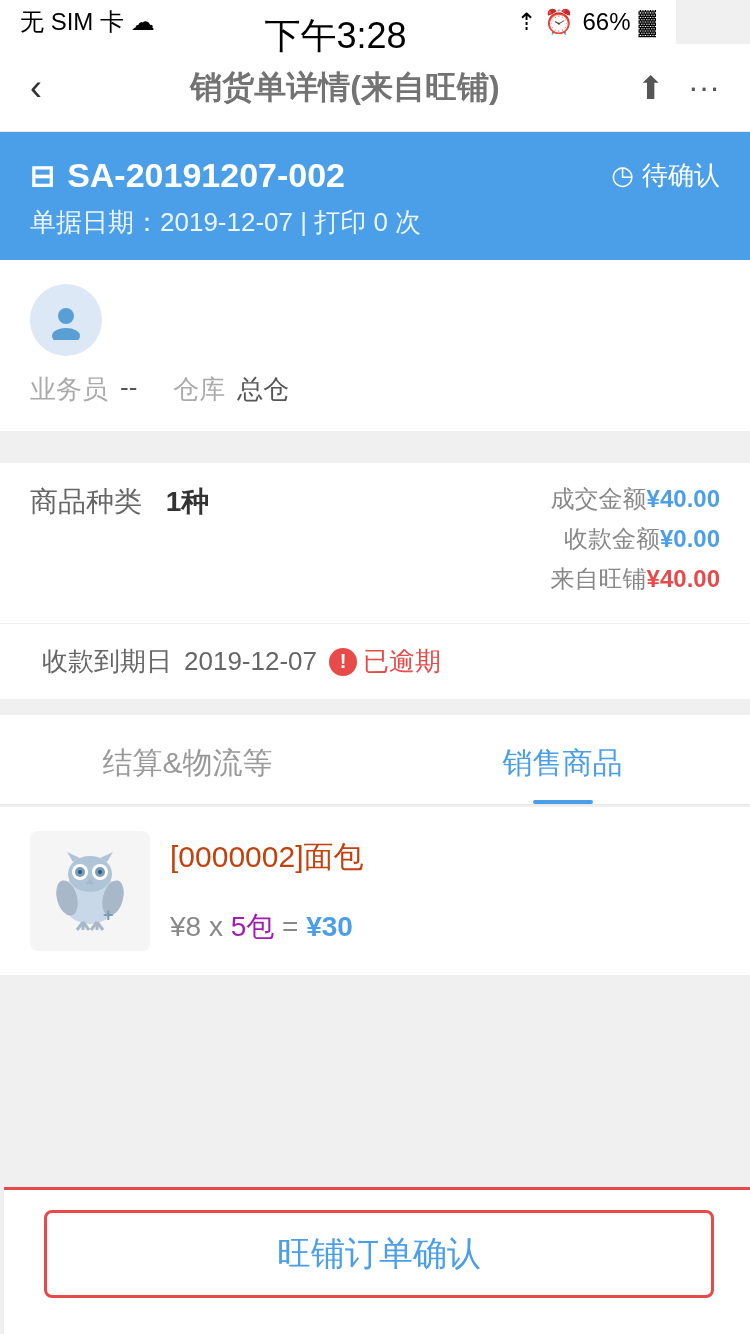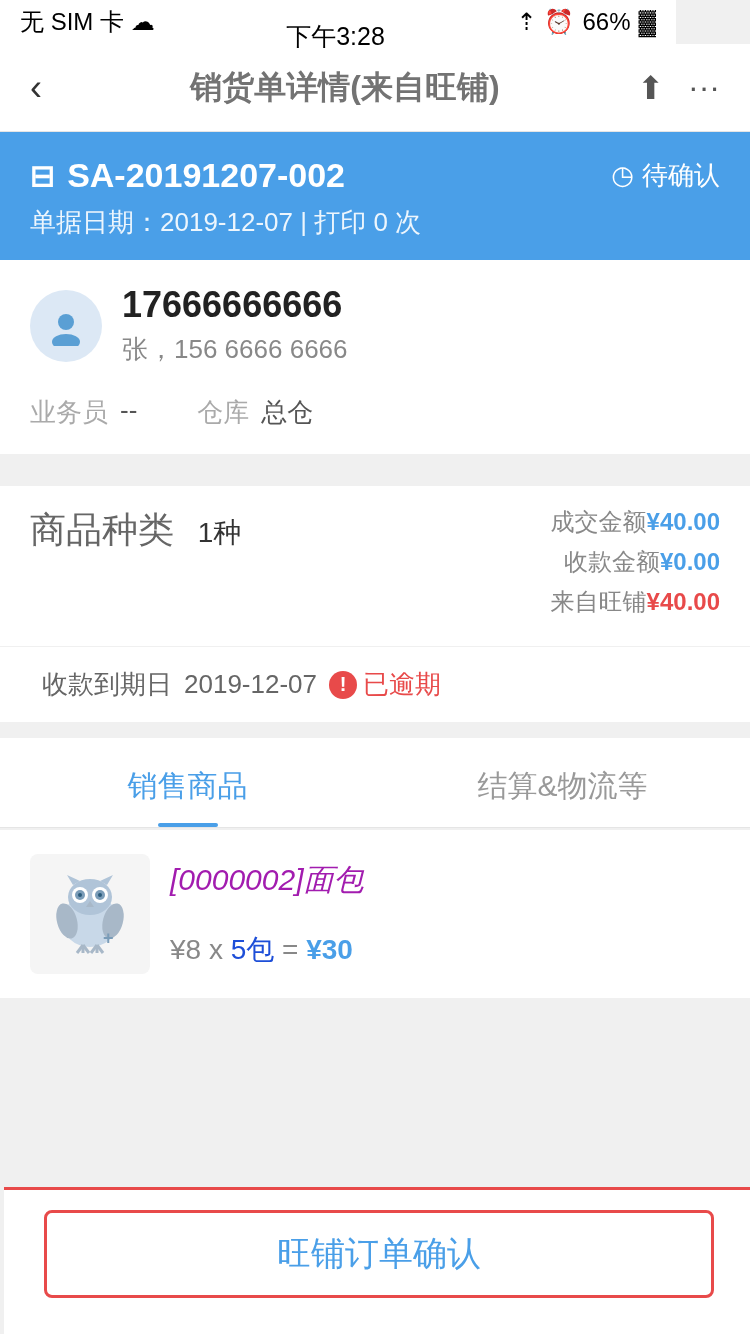--- a/index.html
+++ b/index.html
@@ -19,21 +19,21 @@
       height: 44px;
       background: #fff;
       display: flex;
       align-items: center;
       justify-content: space-between;
       padding: 0 20px;
       font-size: 24px;
       color: #000;
     }
     .status-bar-left { display: flex; align-items: center; gap: 10px; }
-    .status-bar-center { font-size: 25px; font-weight: 500; margin-top: 28px; }
+    .status-bar-center { font-size: 36px; font-weight: 500; margin-top: 28px; }
     .status-bar-right { display: flex; align-items: center; gap: 8px; font-size: 24px; }
 
     
     .nav-bar {
       width: 750px;
       height: 88px;
       background: #fff;
       display: flex;
       align-items: center;
       justify-content: space-between;
@@ -132,43 +132,43 @@
       font-weight: 600;
       color: #222;
     }
     .customer-sub {
       font-size: 26px;
       color: #888;
       margin-top: 6px;
     }
     .customer-details {
       display: flex;
-      gap: 60px;
-      margin-top: 28px;
+      gap: 36px;
+      margin-top: 16px;
       font-size: 26px;
       color: #888;
       text-align: right;
     }
     .detail-item {
       display: flex;
       gap: 12px;
     }
     .detail-label { color: #aaa; }
     .detail-value { color: #555; }
 
     
     .summary-row {
       display: flex;
       align-items: flex-start;
       justify-content: space-between;
       padding: 20px 30px;
       background: #fff;
       margin-bottom: 0;
     }
-    .summary-left { font-size: 36px; color: #666; }
+    .summary-left { font-size: 28px; color: #666; }
     .summary-type { font-size: 28px; color: #333; font-weight: 500; }
     .summary-right { text-align: right; }
     .summary-right-row {
       display: flex;
       justify-content: flex-end;
       align-items: center;
       margin-bottom: 8px;
       font-size: 24px;
     }
     .summary-right-label { color: #888; }
@@ -252,30 +252,29 @@
       border-radius: 8px;
       display: flex;
       align-items: center;
       justify-content: center;
       flex-shrink: 0;
       overflow: hidden;
     }
     .product-info { flex: 1; }
     .product-name {
       font-size: 30px;
-      color: #a21caf;
+      color: #c2410c;
       font-weight: 500;
       margin-bottom: 30px;
-      font-style: italic;
     }
     .product-price-row {
       font-size: 28px;
       color: #888;
     }
-    .price-qty { color: #1d4ed8; }
+    .price-qty { color: #a21caf; }
     .price-total { color: #4a9fe8; font-weight: 600; }
 
     
     .empty-area {
       background: #f0f0f0;
       flex: 1;
       min-height: 200px;
     }
 
     
@@ -354,43 +353,39 @@
   </div>
 
   <div class="card-section">
     <div class="customer-row">
       <div class="avatar">
         <svg width="40" height="40" viewBox="0 0 40 40">
           <circle cx="20" cy="16" r="8" fill="#5a9fd4"></circle>
           <ellipse cx="20" cy="36" rx="14" ry="8" fill="#5a9fd4"></ellipse>
         </svg>
       </div>
-      <div>
-        <div class="customer-phone">17666666666</div>
-        <div class="customer-sub">张，156 6666 6666</div>
-      </div>
     </div>
     <div class="customer-details">
       <div class="detail-item">
         <span class="detail-label">业务员</span>
         <span class="detail-value">--</span>
       </div>
       <div class="detail-item">
         <span class="detail-label">仓库</span>
         <span class="detail-value">总仓</span>
       </div>
     </div>
   </div>
 
   <div class="divider"></div>
 
   <div class="summary-row">
     <div>
       <span class="summary-left">商品种类</span>
-      <span class="summary-type" style="margin-left:16px;">1种</span>
+      <span class="summary-type" style="margin-left:16px;font-weight:bold;">1种</span>
     </div>
     <div class="summary-right">
       <div class="summary-right-row">
         <span class="summary-right-label">成交金额</span>
         <span class="amount-blue">¥40.00</span>
       </div>
       <div class="summary-right-row">
         <span class="summary-right-label">收款金额</span>
         <span class="amount-blue">¥0.00</span>
       </div>
@@ -406,25 +401,25 @@
     <span>2019-12-07</span>
     <div class="overdue-badge">
       <div class="overdue-dot">!</div>
       <span class="overdue-text">已逾期</span>
     </div>
   </div>
 
   <div class="divider"></div>
 
   <div class="tabs-container">
+    <div class="tab-item">
+      <span>结算&amp;物流等</span>
+    </div>
     <div class="tab-item active">
       <span>销售商品</span>
-    </div>
-    <div class="tab-item">
-      <span>结算&amp;物流等</span>
     </div>
   </div>
 
   <div class="product-card">
     <div class="product-thumb">
 
       <svg width="90" height="90" viewBox="0 0 90 90">
 
         <ellipse cx="45" cy="52" rx="28" ry="26" fill="#c8d8e8"></ellipse>
 

